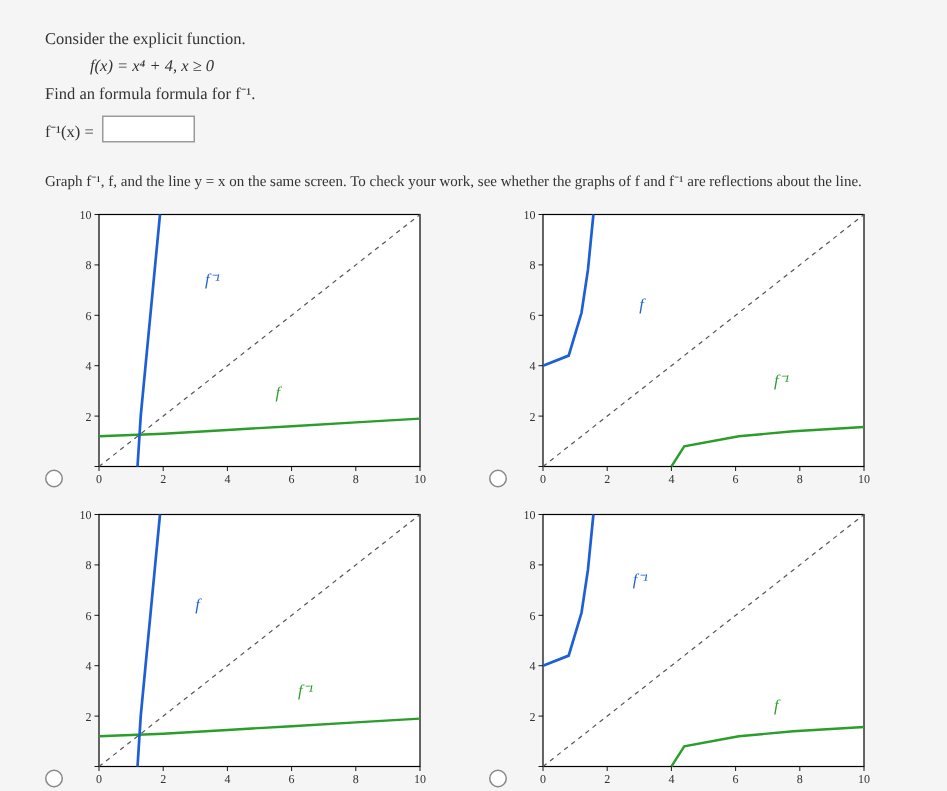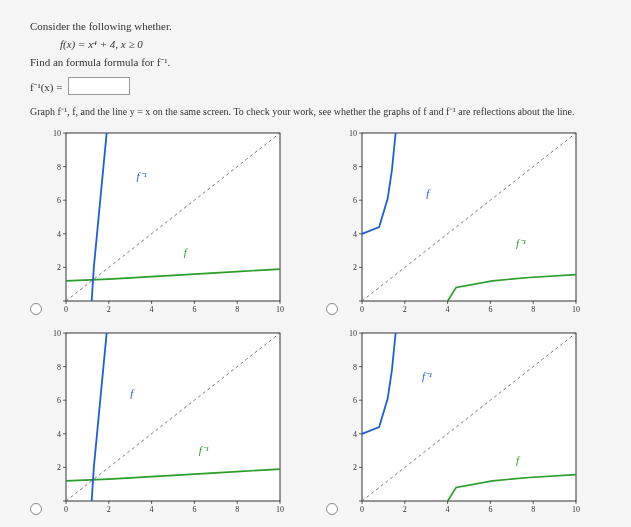--- a/index.html
+++ b/index.html
@@ -8,33 +8,33 @@
     font-family: Georgia, 'Times New Roman', serif;
     font-size: 11px;
     color: #333;
     background: #f5f5f5;
     width: 631px;
     box-sizing: border-box;
   }
   .intro { margin-bottom: 6px; }
   .formula { margin: 4px 0 4px 30px; font-style: italic; }
   .prompt { margin-bottom: 8px; }
-  .answer-row { display: flex; align-items: center; gap: 6px; margin-bottom: 10px; }
+  .answer-row { display: flex; align-items: center; gap: 6px; margin-bottom: 20px; }
   .answer-box { width: 60px; height: 16px; border: 1px solid #999; display: inline-block; background: #fff; }
   .graph-prompt { margin: 10px 0 8px 0; font-size: 10px; line-height: 1.4; }
   .chart-grid { display: grid; grid-template-columns: 1fr 1fr; gap: 10px 20px; }
   .chart-cell { display: flex; align-items: flex-end; gap: 4px; }
   .radio { width: 10px; height: 10px; border: 1px solid #888; border-radius: 50%; background: #fff; margin-bottom: 2px; flex: 0 0 auto; }
   .chart-wrap { position: relative; }
   svg { display: block; }
 </style>
 </head>
 <body>
 
-<div class="intro">Consider the following whether.</div>
+<div class="intro">Consider the explicit function.</div>
 <div class="formula">f(x) = x⁴ + 4,   x ≥ 0</div>
 <div class="prompt">Find an formula formula for f⁻¹.</div>
 <div class="answer-row">
   <span>f⁻¹(x) =</span>
   <span class="answer-box"></span>
 </div>
 
 <div class="graph-prompt">Graph f⁻¹, f, and the line y = x on the same screen. To check your work, see whether the graphs of f and f⁻¹ are reflections about the line.</div>
 
 <div class="chart-grid" id="charts">

